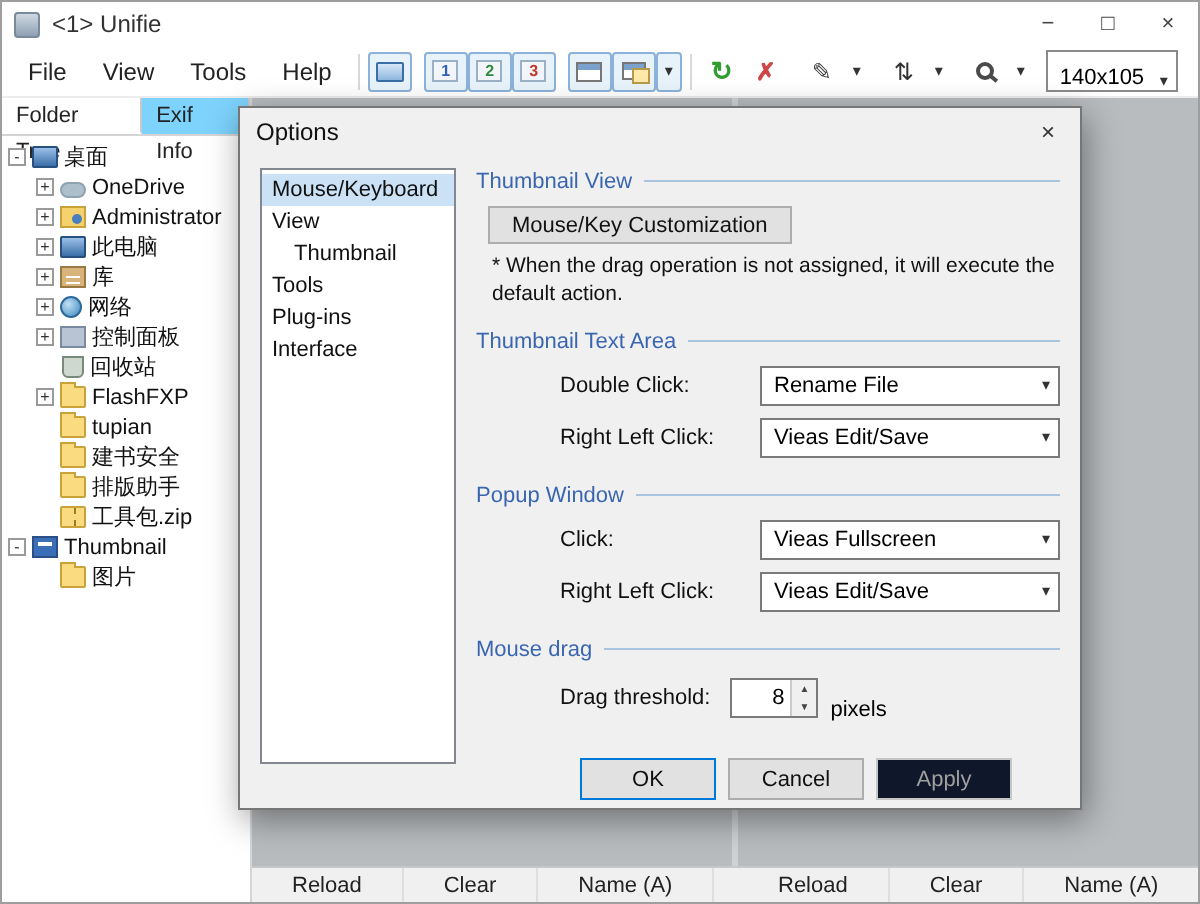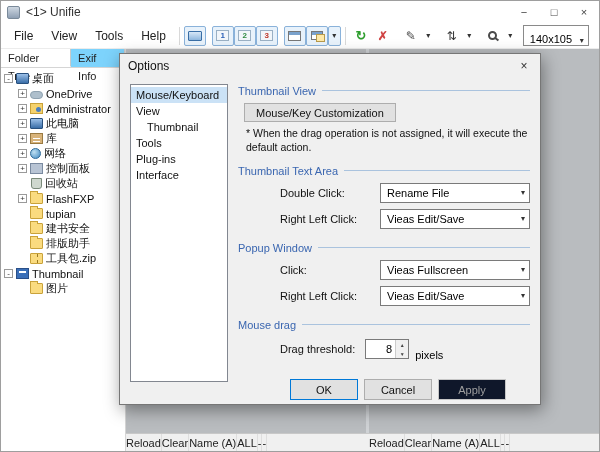--- a/index.html
+++ b/index.html
@@ -68,21 +68,21 @@
   [data-icon="bookmarks"] { background:#3a6fb8; border:1px solid #2a4f88; }
   [data-icon="bookmarks"]::after { content:''; position:absolute; left:2px; top:2px; right:2px; height:2px; background:#fff; }
 
   
   .main-area { position:absolute; left:125px; top:48px; right:0; bottom:18px; background:#b9bcbf; }
   .splitter { position:absolute; left:365px; top:48px; bottom:18px; width:3px; background:#cfd2d5; }
   .statusbar { position:absolute; left:125px; right:0; bottom:0; height:18px; background:#f0f0f0; border-top:1px solid #c8c8c8; display:flex; }
   .sb-group { display:flex; overflow:hidden; }
   .sb-left { width:243px; flex:none; }
   .sb-right { flex:1; }
-  .sb-cell { display:flex; align-items:center; padding:0 0; border-right:1px solid #dedede; font-size:11px; color:#222; white-space:nowrap; }
+  .sb-cell { display:flex; align-items:center; padding:0 20px; border-right:1px solid #dedede; font-size:11px; color:#222; white-space:nowrap; }
 
   
   .dialog { position:absolute; left:118px; top:52px; width:422px; height:352px; background:#f0f0f0; border:1px solid #767676; box-shadow:2px 5px 16px rgba(0,0,0,0.4); z-index:10; }
   .dlg-titlebar { height:24px; display:flex; align-items:center; padding-left:8px; }
   .dlg-title { font-size:12px; color:#111; }
   .dlg-close { margin-left:auto; width:32px; height:24px; display:flex; align-items:center; justify-content:center; font-size:12px; color:#333; }
   .dlg-body { position:relative; height:328px; }
   .dlg-nav { position:absolute; left:10px; top:6px; width:98px; height:298px; background:#fff; border:1px solid #828790; padding-top:2px; }
   .nav-item { font-size:11px; height:16px; line-height:16px; padding-left:5px; color:#111; white-space:nowrap; }
   .nav-item.ind { padding-left:16px; }

